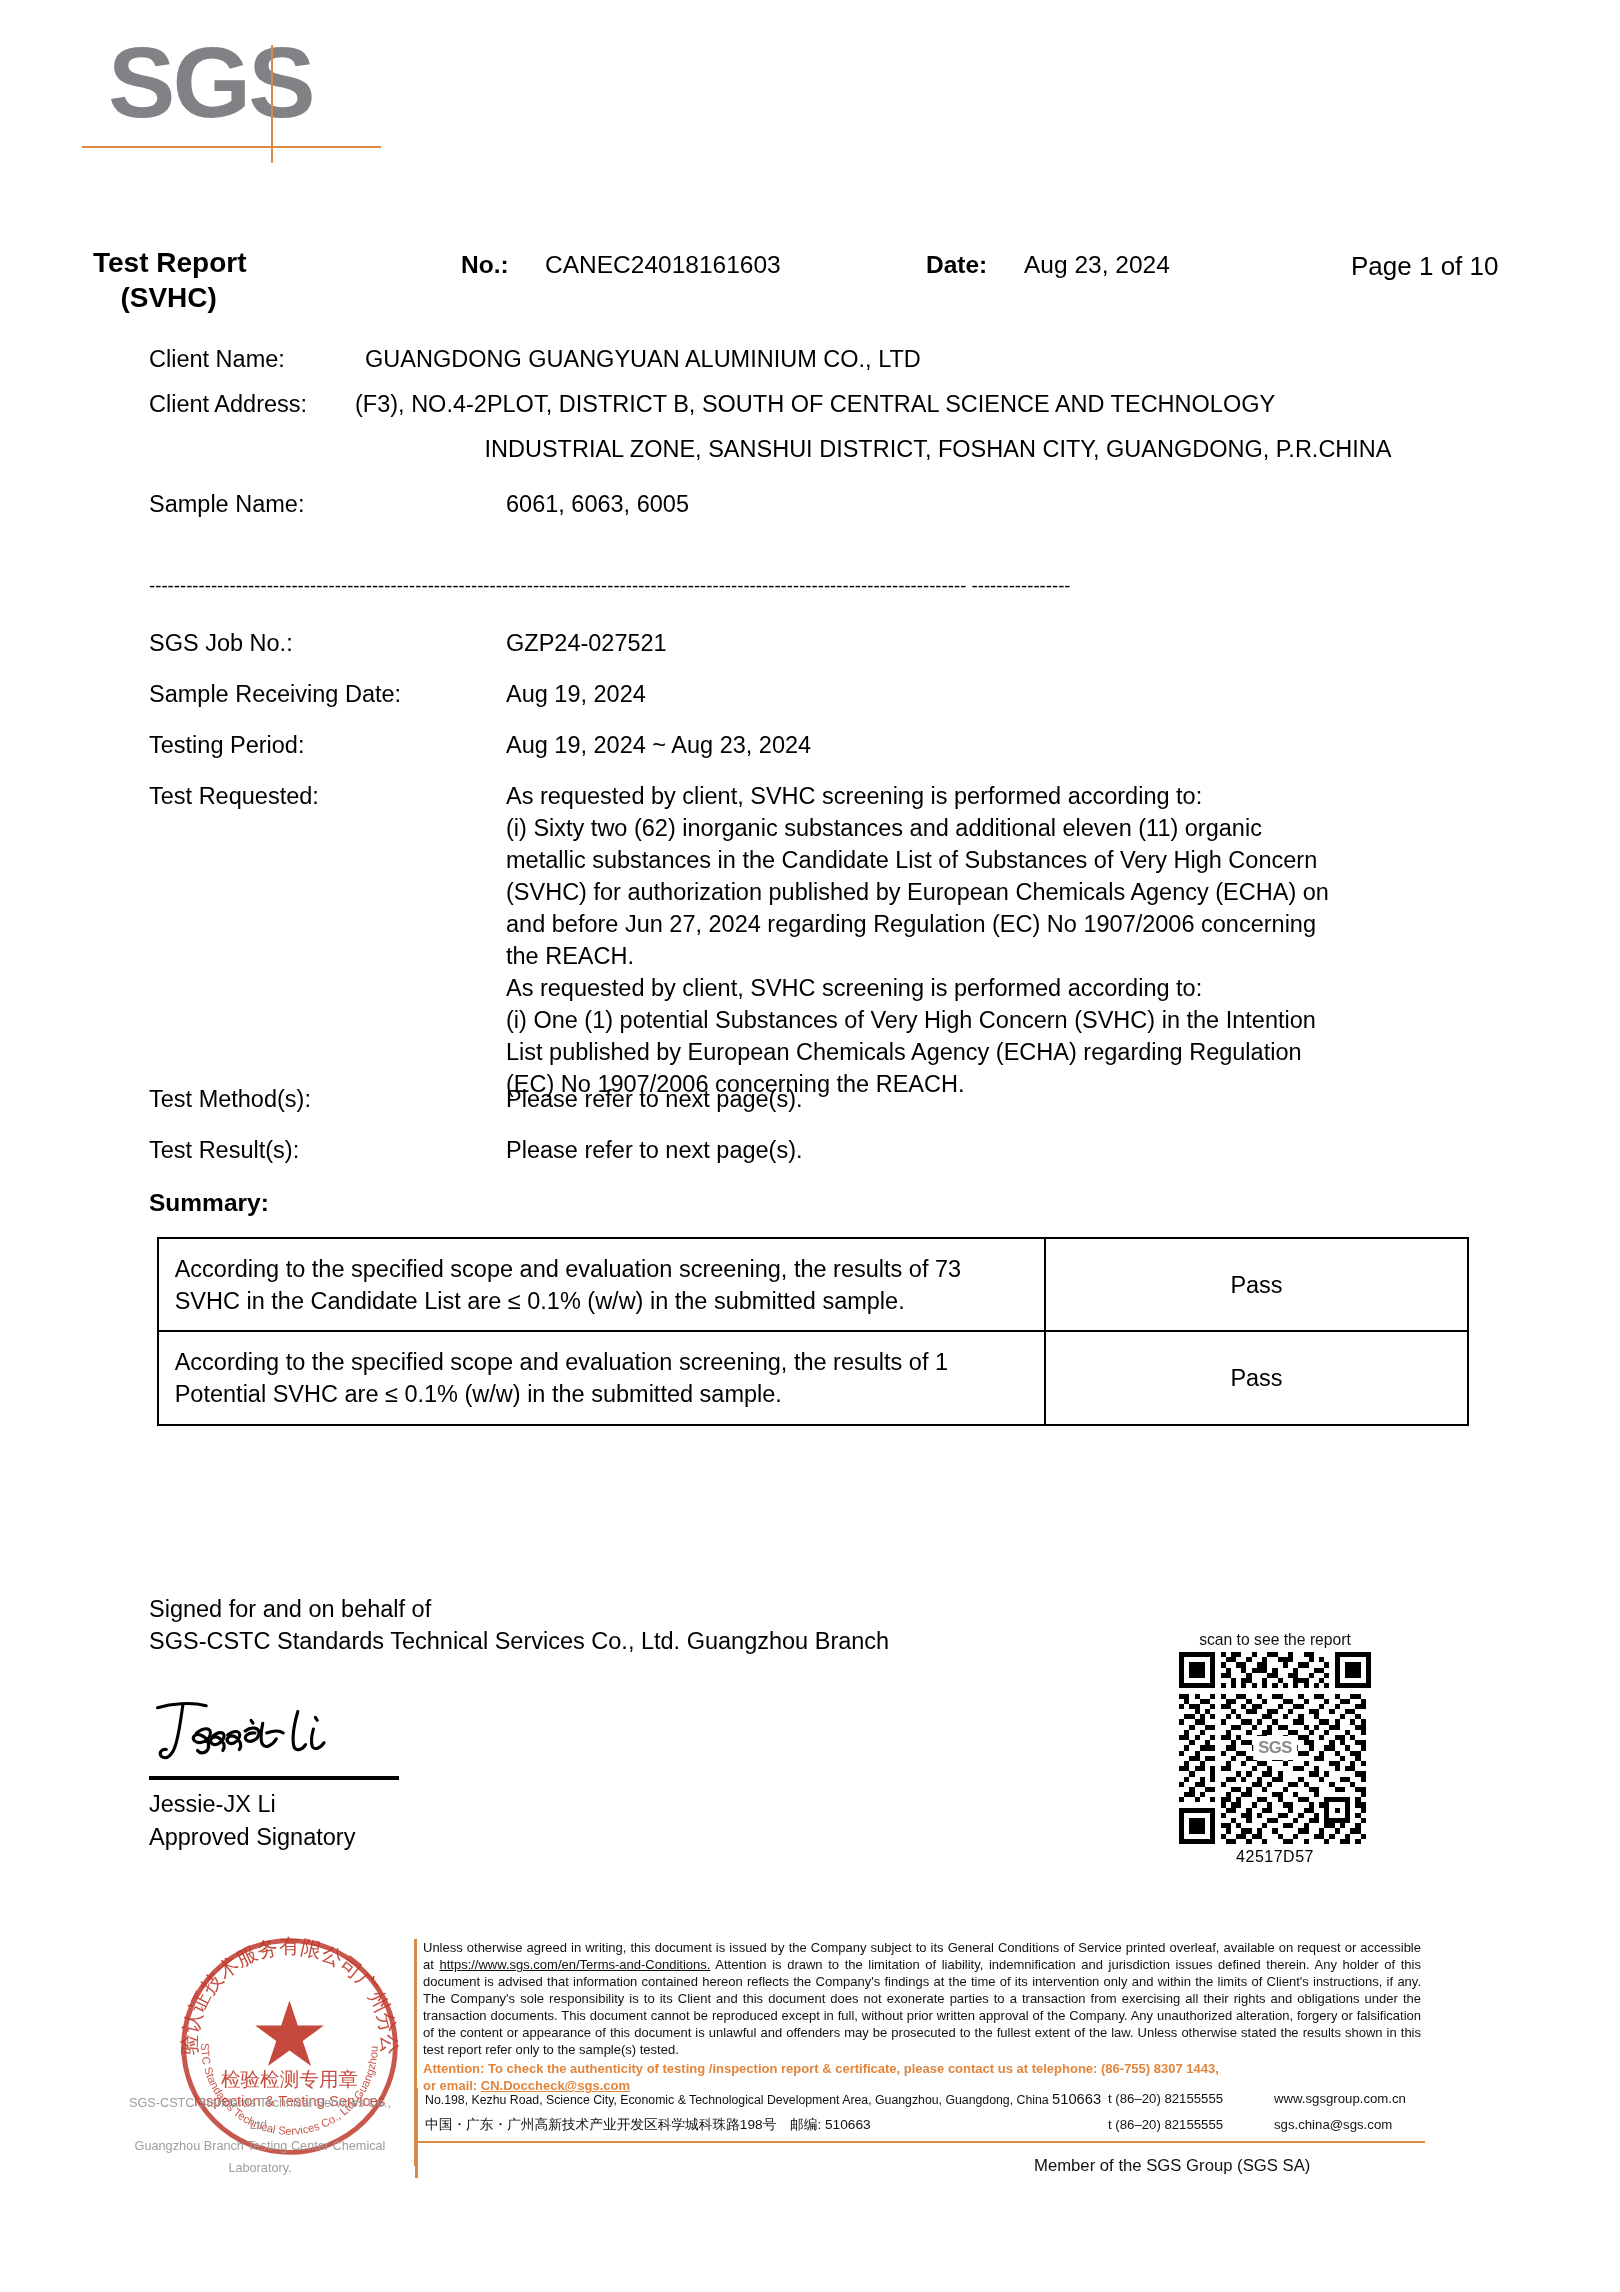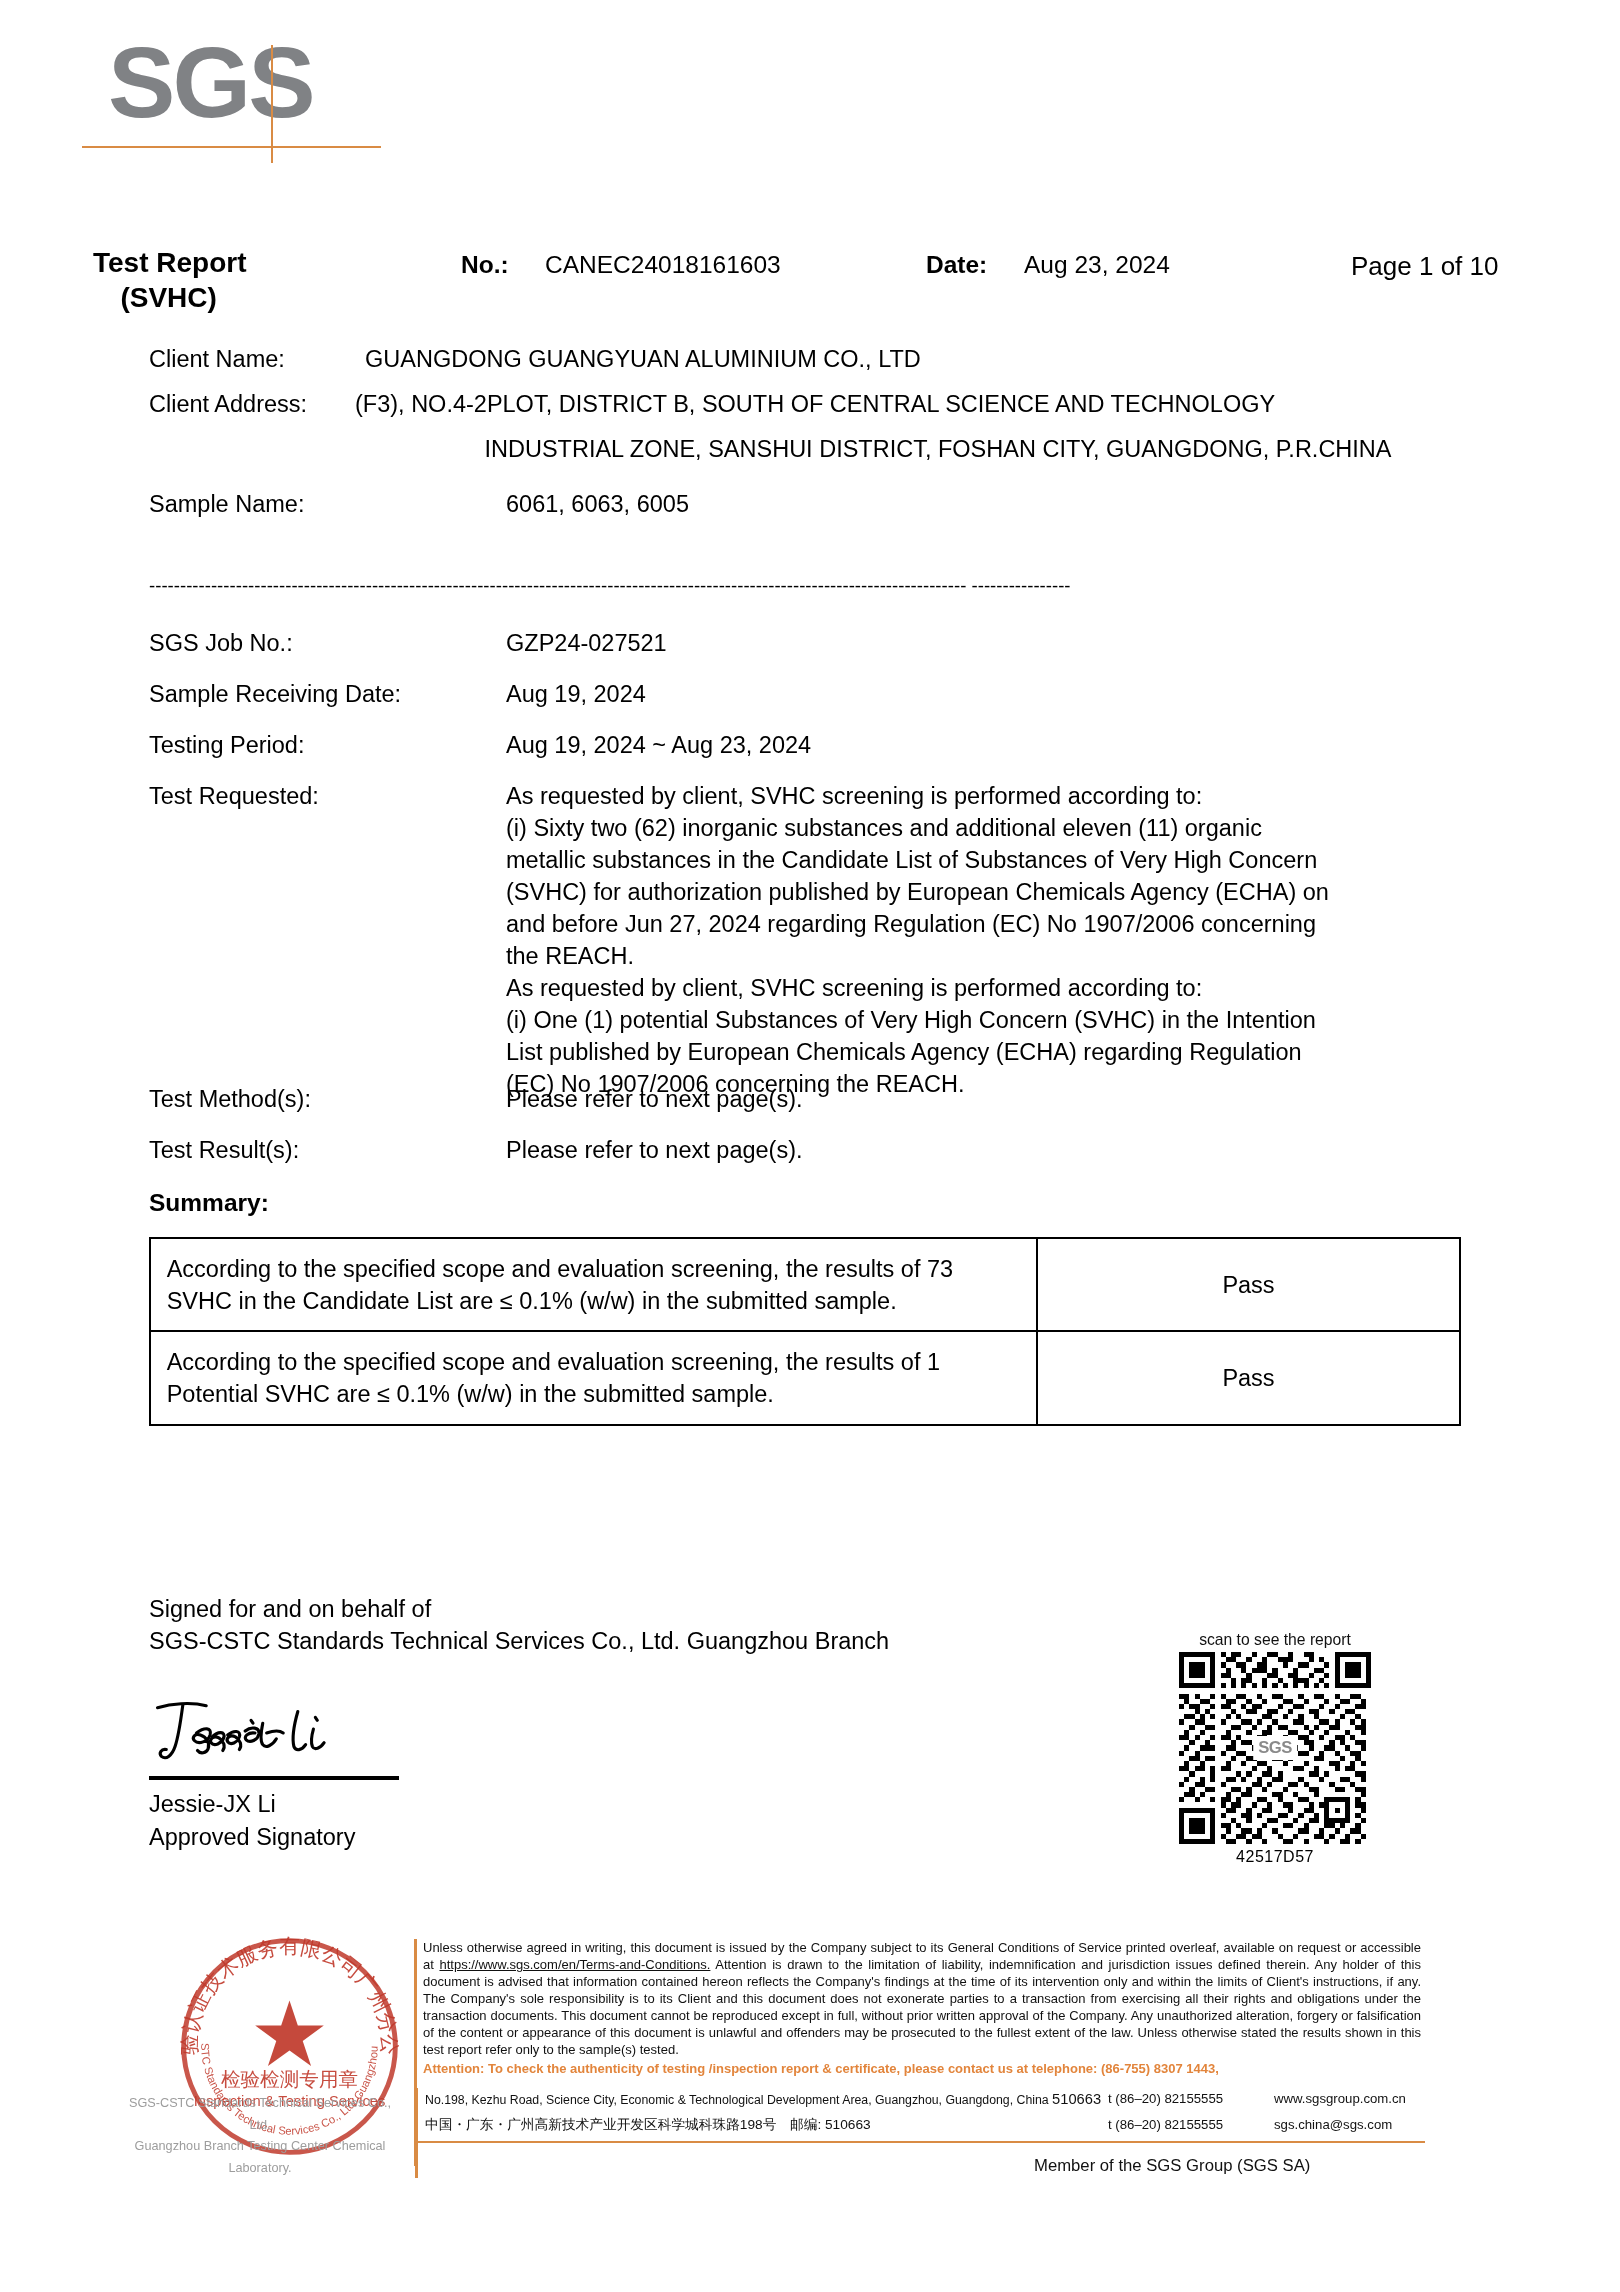--- a/index.html
+++ b/index.html
@@ -93,21 +93,21 @@
   .info2 { position: absolute; left: 0; top: 627px; width: 1620px; }
 
   .tr-para { position: absolute; left: 506px; top: 0; width: 1019px; font-size: 23.5px; line-height: 32px; }
 
   
   .summary-title {
     position: absolute; left: 149px; top: 1189px;
     font-size: 24.5px; font-weight: bold;
   }
   table.summary {
-    position: absolute; left: 149px; top: 1237px;
+    position: absolute; left: 157px; top: 1237px;
     width: 1310px;
     border-collapse: collapse;
     table-layout: fixed;
     border-radius: 13px;
   }
   table.summary td {
     border: 2px solid #000;
     padding: 13.7px 15.7px;
     font-size: 23.5px;
     line-height: 32px;
@@ -708,20 +708,21 @@
   <div class="stamp-text-overlay">
     <div>SGS-CSTC Standards Technical  Services Co., Ltd.</div>
     <div>Guangzhou Branch Testing Center Chemical Laboratory.</div>
   </div>
 
   <div class="footer">
     <div class="footer-bar"></div>
     <div class="footer-p"><span>Unless otherwise agreed in writing, this document is issued by the Company subject to its General Conditions of Service printed overleaf, available on request or accessible at </span><span class="footer-link">https://www.sgs.com/en/Terms-and-Conditions.</span><span> Attention is drawn to the limitation of liability, indemnification and jurisdiction issues defined therein. Any holder of this document is advised that information contained hereon reflects the Company's findings at the time of its intervention only and within the limits of Client's instructions, if any. The Company's sole responsibility is to its Client and this document does not exonerate parties to a transaction from exercising all their rights and obligations under the transaction documents. This document cannot be reproduced except in full, without prior written approval of the Company. Any unauthorized alteration, forgery or falsification of the content or appearance of this document is unlawful and offenders may be prosecuted to the fullest extent of the law. Unless otherwise stated the results shown in this test report refer only to the sample(s) tested.</span></div>
     <div class="attention">
       <div>Attention: To check the authenticity of testing /inspection report &amp; certificate, please contact us at telephone: (86-755) 8307 1443,</div>
+      <div><span>or email: </span><span class="uline">CN.Doccheck@sgs.com</span></div>
     </div>
   </div>
 
   <div class="addr-bar"></div>
   <div class="addr-sep"></div>
   <div class="addr-bar2"></div>
 
   <div class="addr-row addr-en"><span>No.198, Kezhu Road, Science City, Economic &amp; Technological Development Area, Guangzhou, Guangdong, China </span><span style="font-size:14.7px;">510663</span></div>
   <div class="addr-tel" style="left:1108px; top:2091px;">t (86–20) 82155555</div>
   <div class="addr-web" style="left:1274px; top:2091px;">www.sgsgroup.com.cn</div>

